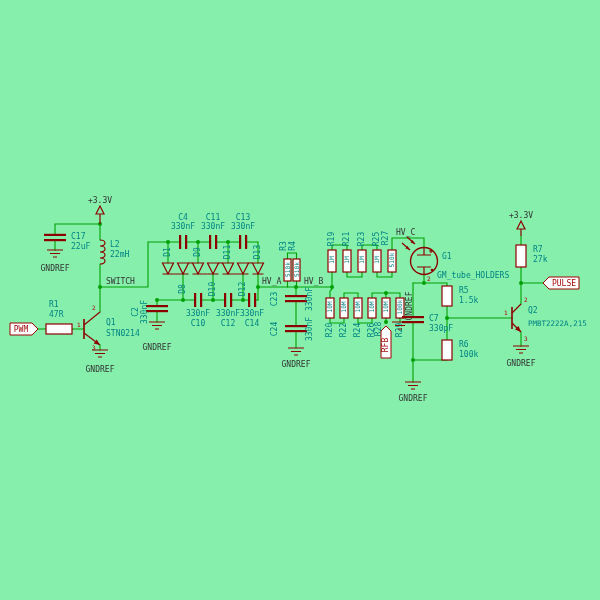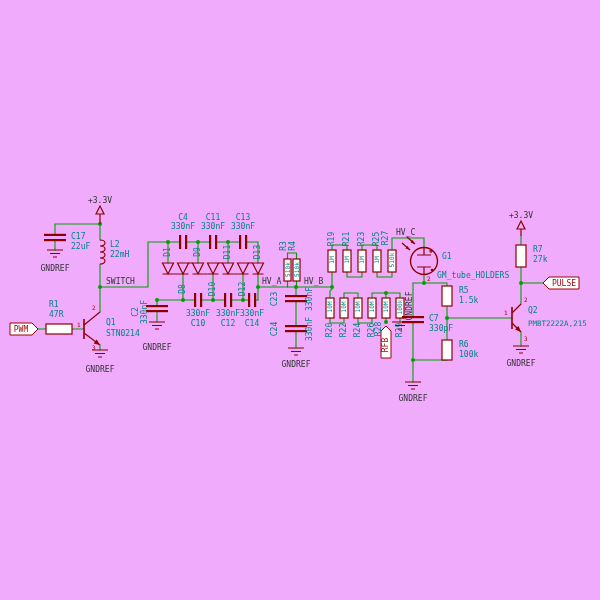--- a/index.html
+++ b/index.html
@@ -1,16 +1,16 @@
 <!DOCTYPE html>
 <html><head>
 <meta charset="utf-8">
 <style>
   html,body{margin:0;padding:0;background:#fff;}
-  #stage{position:relative;width:600px;height:600px;background:#f0abfc;overflow:hidden;
+  #stage{position:relative;width:600px;height:600px;background:#86efac;overflow:hidden;
          font-family:"DejaVu Sans Mono", monospace;}
   svg{position:absolute;left:0;top:0;}
   .w{stroke:#00a000;stroke-width:1.1;fill:none;stroke-linecap:round;}
   .s{stroke:#8d0000;stroke-width:1.2;fill:none;}
   .s15{stroke:#8d0000;stroke-width:1.6;fill:none;}
   .body{fill:#ffffff;stroke:#8d0000;stroke-width:1.2;}
   .plate{fill:#8d0000;}
   .dot{fill:#00a000;}
   .tag{stroke:#9f0000;stroke-width:1;fill:#ffffff;}
   text{font-family:"DejaVu Sans Mono", monospace;}

